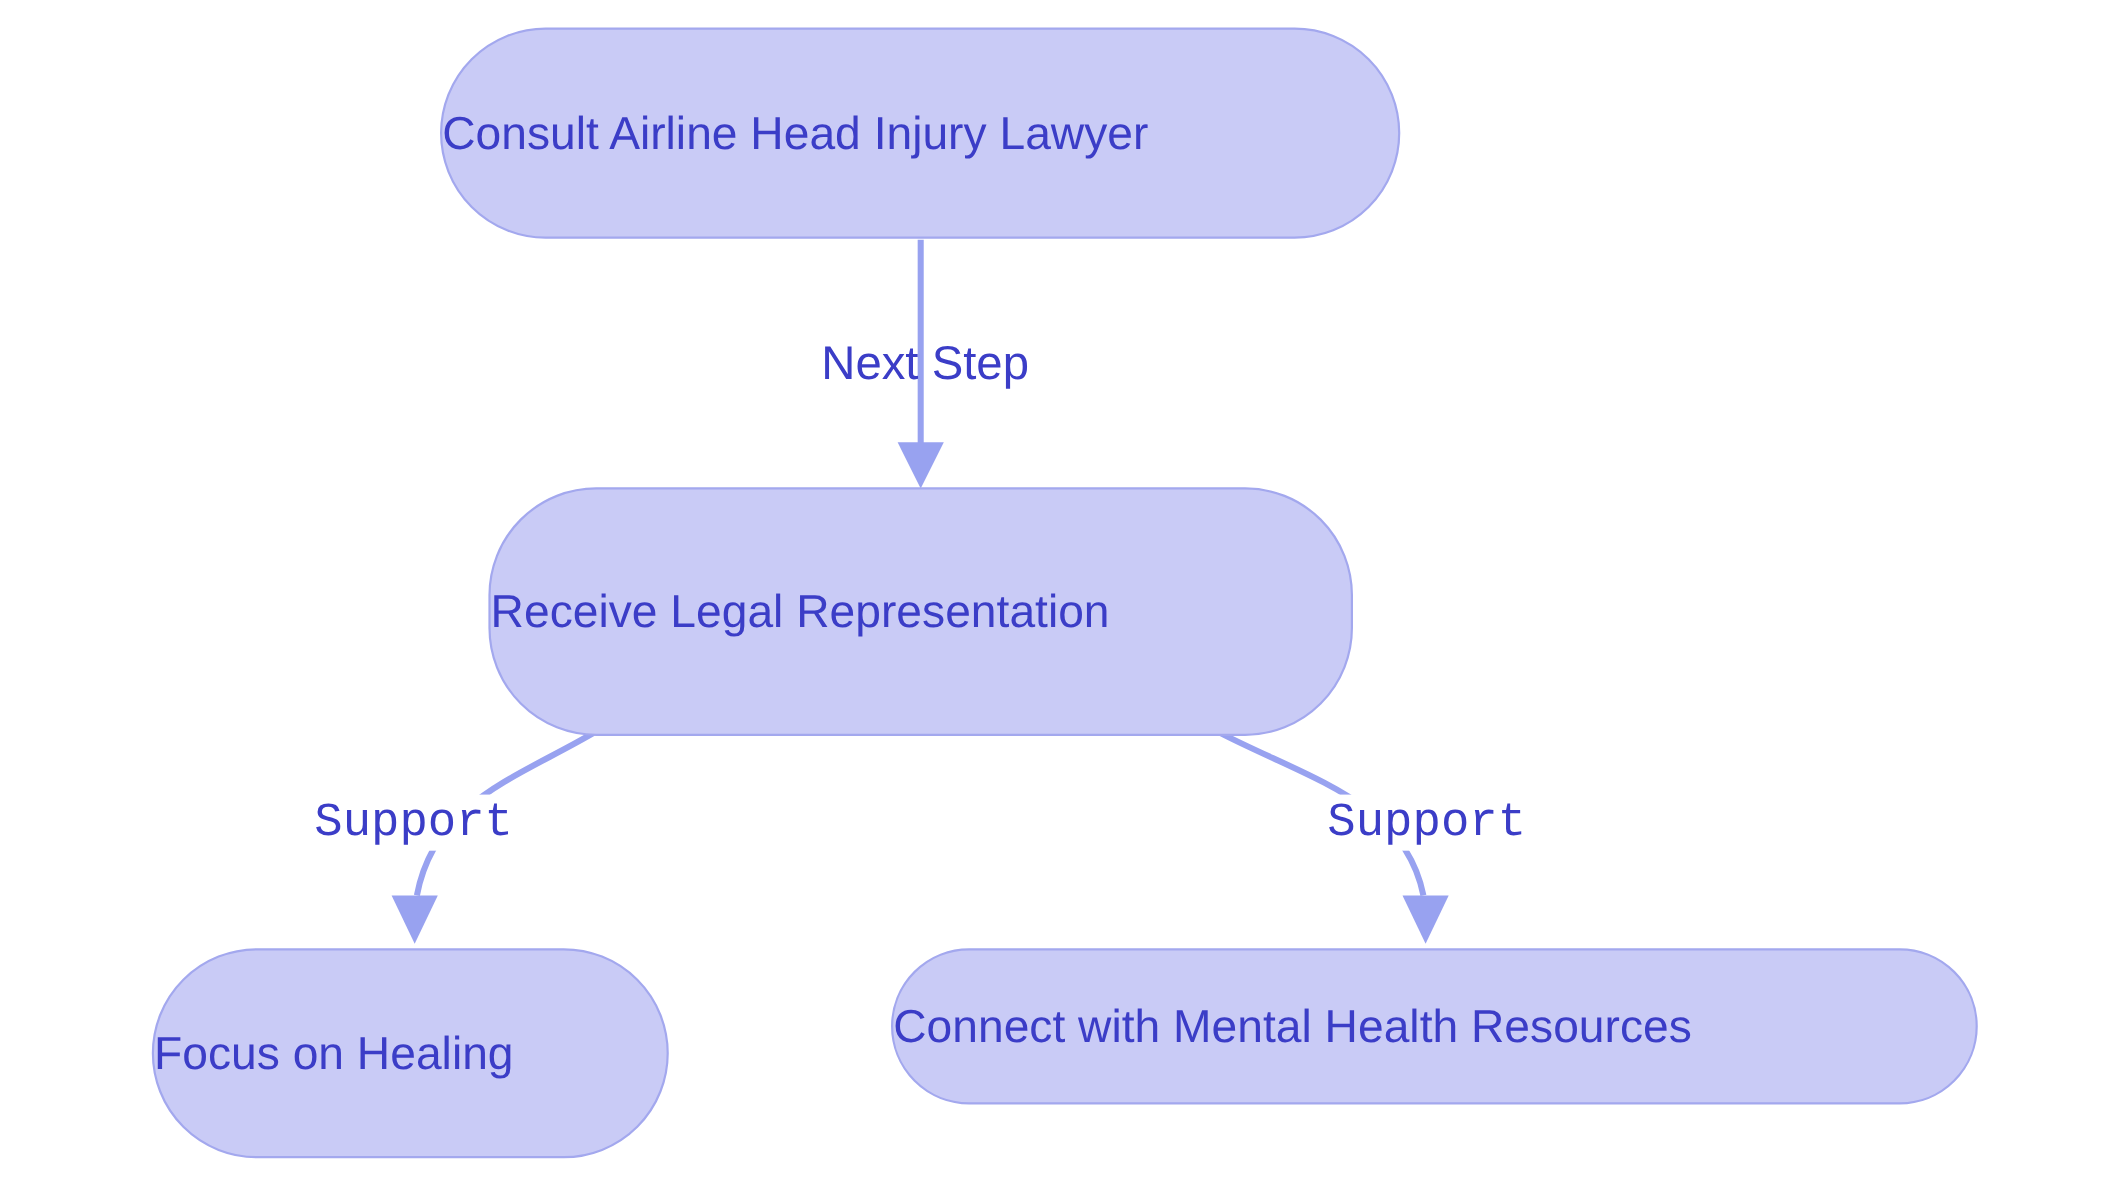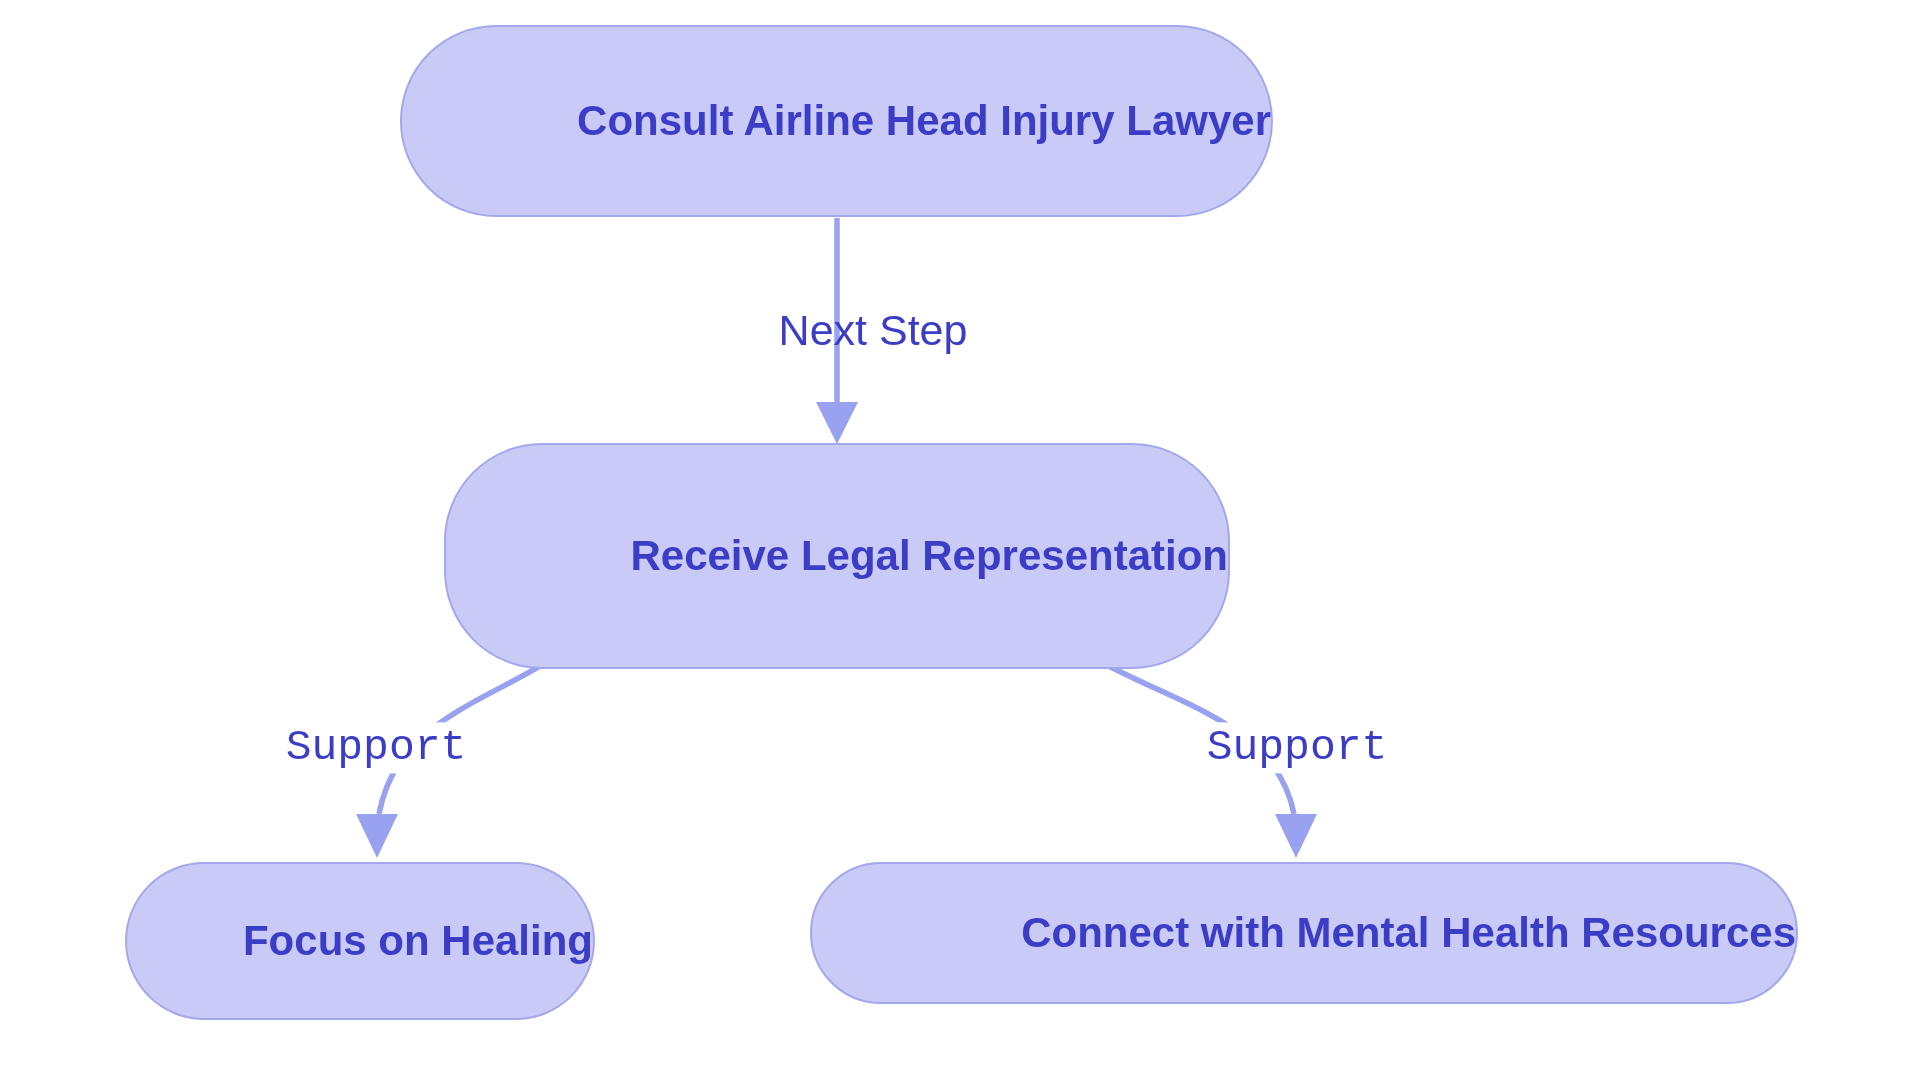--- a/index.html
+++ b/index.html
@@ -28,29 +28,28 @@
 
   .arrowhead {
     fill: var(--edge, #98a2f0);
     stroke: none;
   }
 
   .node {
     position: absolute;
     display: flex;
     align-items: center;
-    justify-content: flex-end;
+    justify-content: flex-start;
     background: var(--node-fill, #c9cbf6);
     border: 2.5px solid var(--node-border, #a3a8ee);
     border-radius: 98px;
     color: var(--text, #3b3dc7);
     font-size: 42px;
     white-space: nowrap;
     text-align: center;
-    font-weight: bold;
   }
 
   .edge-label {
     position: absolute;
     transform: translate(-50%, -50%);
     color: var(--text, #3b3dc7);
     font-size: 43px;
     white-space: nowrap;
     line-height: 1.1;
   }
@@ -79,27 +78,27 @@
   </svg>
 
   <div class="node" style="left:400px; top:25px; width:873px; height:192px;">
     <span>Consult Airline Head Injury Lawyer</span>
   </div>
 
   <div class="node" style="left:444px; top:443px; width:786px; height:226px;">
     <span>Receive Legal Representation</span>
   </div>
 
-  <div class="node" style="left:125px; top:862px; width:470px; height:158px;">
+  <div class="node" style="left:138px; top:862px; width:470px; height:191px;">
     <span>Focus on Healing</span>
   </div>
 
   <div class="node" style="left:810px; top:862px; width:988px; height:142px;">
     <span>Connect with Mental Health Resources</span>
   </div>
 
-  <div class="edge-label" style="left:841px; top:331px;margin-left:32px;">Next Step</div>
+  <div class="edge-label" style="left:841px; top:331px;">Next Step</div>
 
   <div class="edge-label masked" style="left:376px; top:748px;">Support</div>
 
   <div class="edge-label masked" style="left:1297px; top:748px;">Support</div>
 
 </div>
 
 </body></html>

